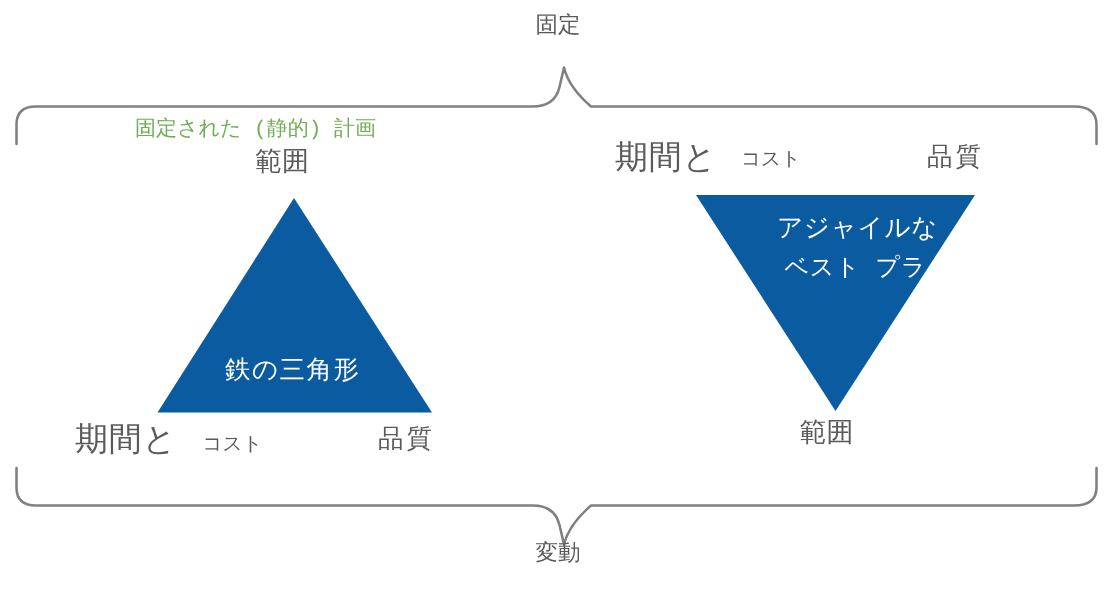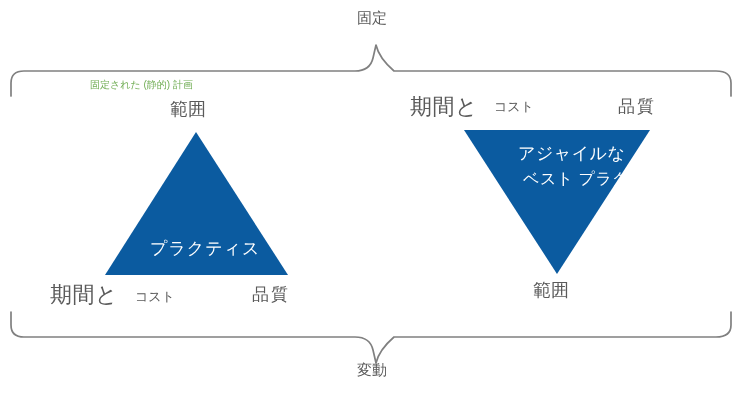--- a/index.html
+++ b/index.html
@@ -6,21 +6,21 @@
     margin: 0;
     padding: 0;
     background: #ffffff;
   }
   #stage {
     position: relative;
     width: 744px;
     height: 407px;
     background: #ffffff;
     overflow: hidden;
-    font-family: Liberation Sans, sans-serif;
+    font-family: Liberation Mono, monospace;
   }
   #brace-layer {
     position: absolute;
     left: 0;
     top: 0;
     width: 744px;
     height: 407px;
     pointer-events: none;
   }
   #shape-layer {
@@ -48,21 +48,21 @@
   }
   #cap-variable {
     left: 0; right: 0; top: 362px;
     text-align: center;
     font-size: 15px;
   }
 
   
   #left-plan {
     left: 90px; top: 80px;
-    font-size: 10px;
+    font-size: 14px;
   }
   #left-scope {
     left: 170px; top: 100px;
     font-size: 18px;
   }
   #left-duration {
     left: 50px; top: 283px;
     font-size: 22px;
     letter-spacing: 0.5px;
   }
@@ -137,21 +137,21 @@
   </svg>
 
   <div class="lbl lbl-dark" id="cap-fixed">固定</div>
   <div class="lbl lbl-dark" id="cap-variable">変動</div>
 
   <div class="lbl lbl-green" id="left-plan">固定された (静的) 計画</div>
   <div class="lbl lbl-dark" id="left-scope">範囲</div>
   <div class="lbl lbl-dark" id="left-duration">期間と</div>
   <div class="lbl lbl-dark" id="left-cost">コスト</div>
   <div class="lbl lbl-dark" id="left-quality">品質</div>
-  <div class="lbl lbl-white" id="left-tri-sub">プラクティス</div>
+  <div class="lbl lbl-white" id="left-tri-sub">鉄の三角形</div>
 
   <div class="lbl lbl-dark" id="right-duration">期間と</div>
   <div class="lbl lbl-dark" id="right-cost">コスト</div>
   <div class="lbl lbl-dark" id="right-quality">品質</div>
   <div class="lbl lbl-white" id="right-tri-sub">ベスト プラクティス</div>
   <div class="lbl lbl-white" id="right-tri-title">アジャイルな</div>
   <div class="lbl lbl-dark" id="right-scope">範囲</div>
 
 </div>
 

